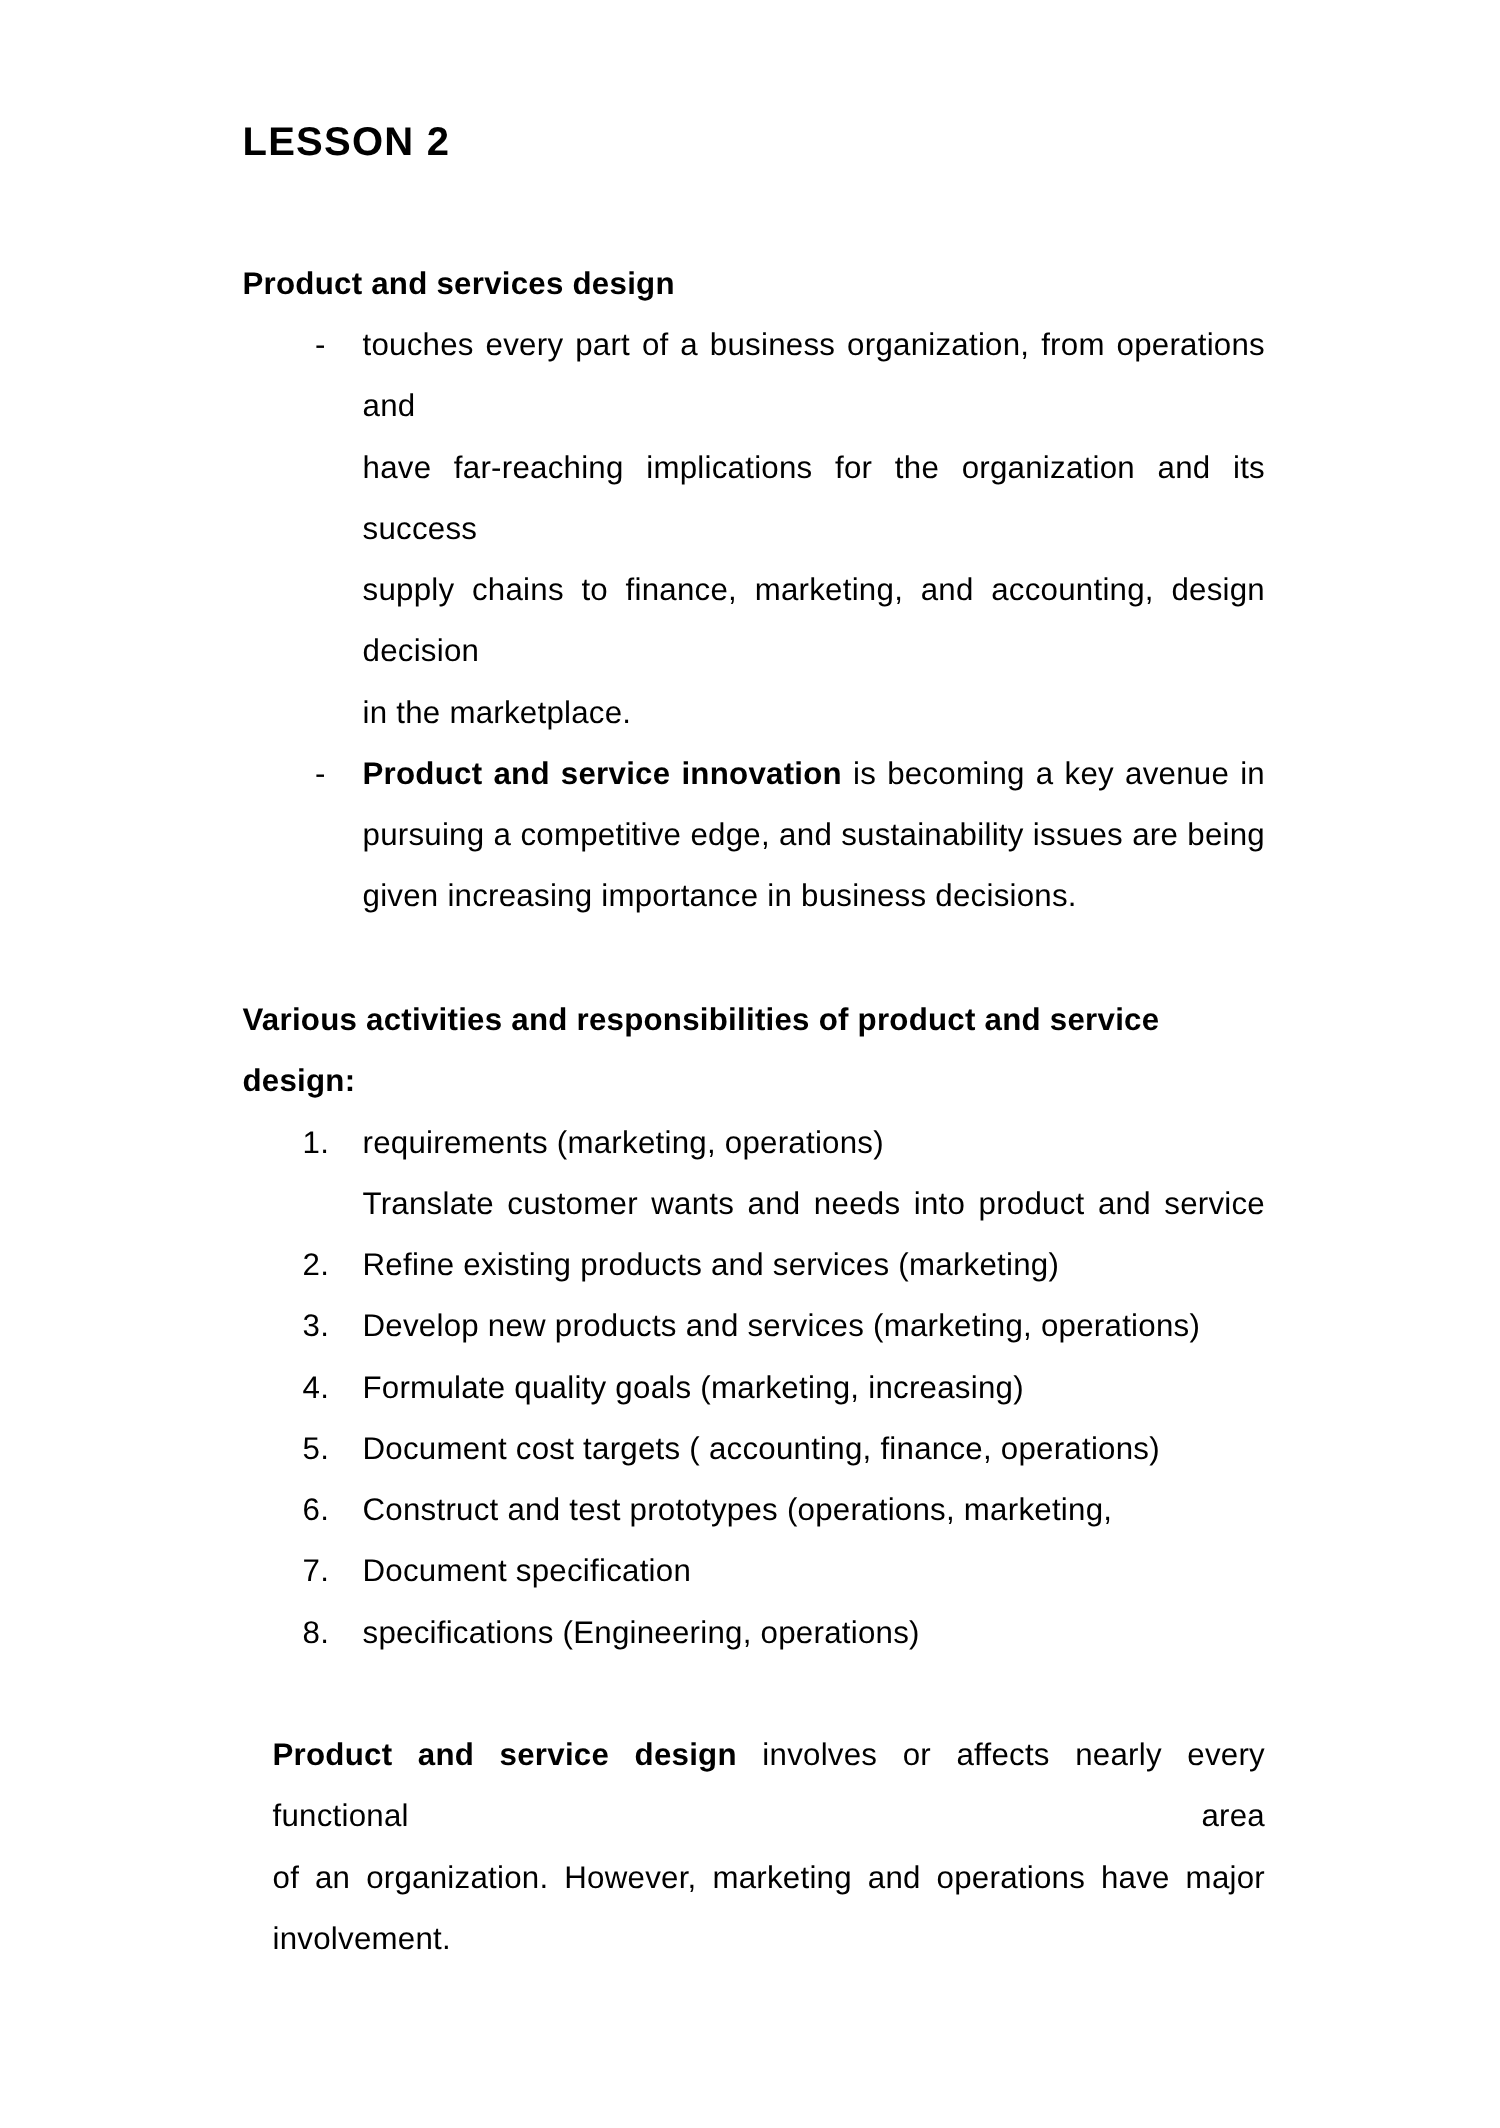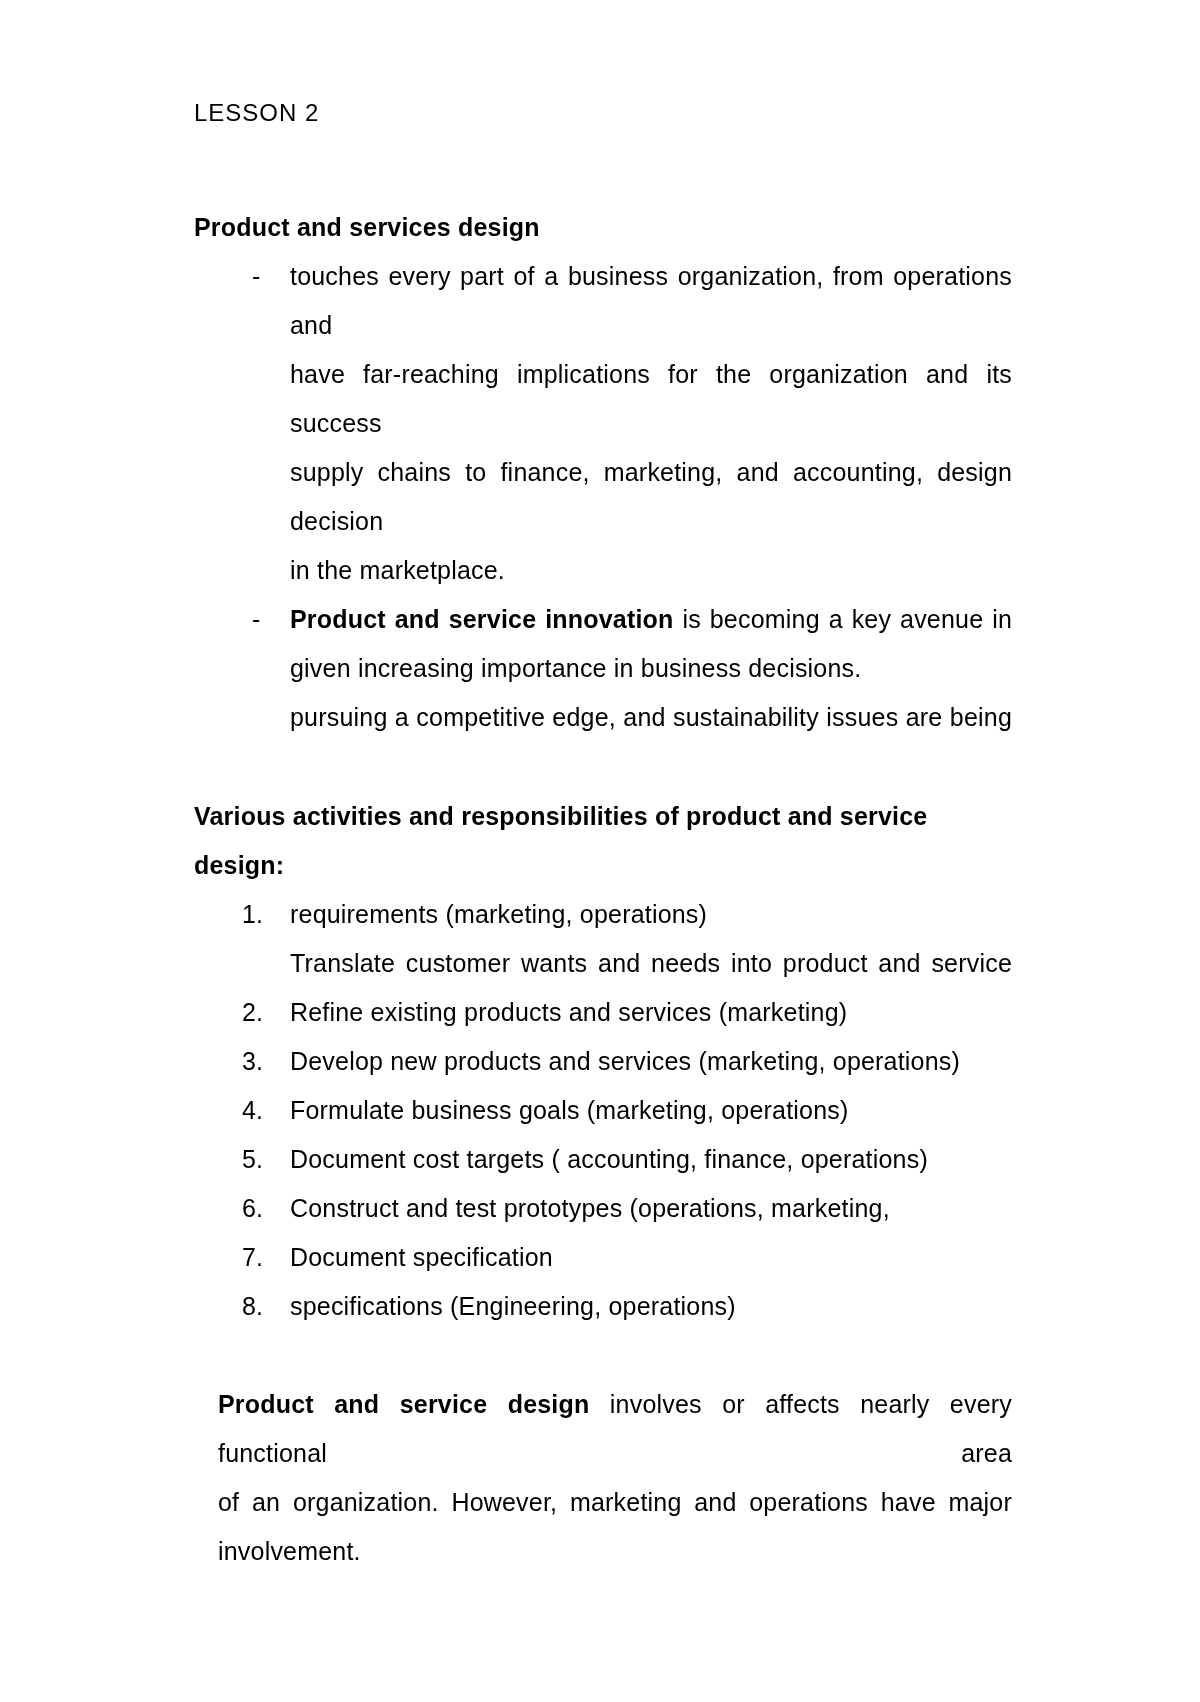--- a/index.html
+++ b/index.html
@@ -12,22 +12,22 @@
   }
   .page {
     position: relative;
     width: 1200px;
     height: 1702px;
     background: #ffffff;
     padding: 97px 188px 0 194px; 
     overflow: hidden;
   }
   .doc-title {
-    font-size: 24px;
-    font-weight: 400;
+    font-size: 32px;
+    font-weight: 700;
     line-height: 32px;
     letter-spacing: 1px;
   }
   .body-text {
     font-size: 25px;
     line-height: 49px;
     letter-spacing: 0.2px;
   }
   .sec-heading {
     font-weight: 700;
@@ -71,22 +71,22 @@
       <span class="marker">-</span>
       <span class="line just">touches every part of a business organization, from operations and</span>
       <span class="line just">have far-reaching implications for the organization and its success</span>
       <span class="line just">supply chains to finance, marketing, and accounting, design decision</span>
       <span class="line">in the marketplace.</span>
     </div>
 
     <div class="li">
       <span class="marker">-</span>
       <span class="line just"><b>Product and service innovation</b><span> is becoming a key avenue in</span></span>
+      <span class="line just">pursuing a competitive edge, and sustainability issues are being</span>
       <span class="line">given increasing importance in business decisions.</span>
-      <span class="line just">pursuing a competitive edge, and sustainability issues are being</span>
     </div>
 
     <div class="sec-heading second">Various activities and responsibilities of product and service design:</div>
 
     <div class="li">
       <span class="marker num">1.</span>
       <span class="line">requirements (marketing, operations)</span>
       <span class="line just">Translate customer wants and needs into product and service</span>
     </div>
 
@@ -95,21 +95,21 @@
       <span class="line">Refine existing products and services (marketing)</span>
     </div>
 
     <div class="li">
       <span class="marker num">3.</span>
       <span class="line">Develop new products and services (marketing, operations)</span>
     </div>
 
     <div class="li">
       <span class="marker num">4.</span>
-      <span class="line">Formulate business goals (marketing, operations)</span>
+      <span class="line">Formulate quality goals (marketing, increasing)</span>
     </div>
 
     <div class="li">
       <span class="marker num">5.</span>
       <span class="line">Document cost targets ( accounting, finance, operations)</span>
     </div>
 
     <div class="li">
       <span class="marker num">6.</span>
       <span class="line">Construct and test prototypes (operations, marketing,</span>

